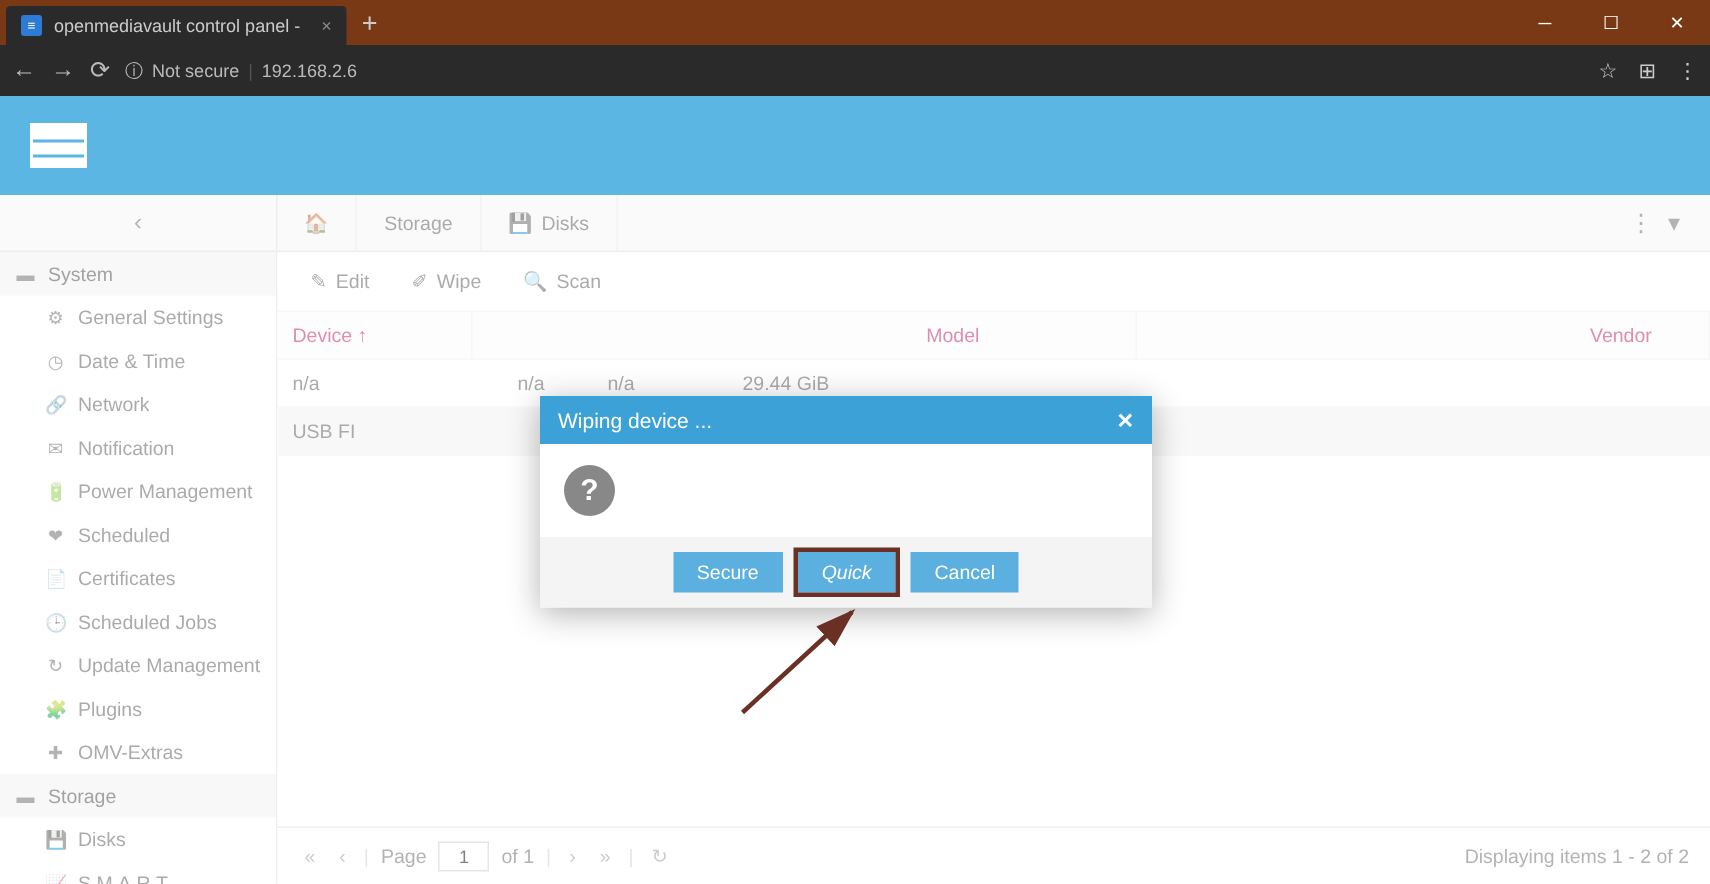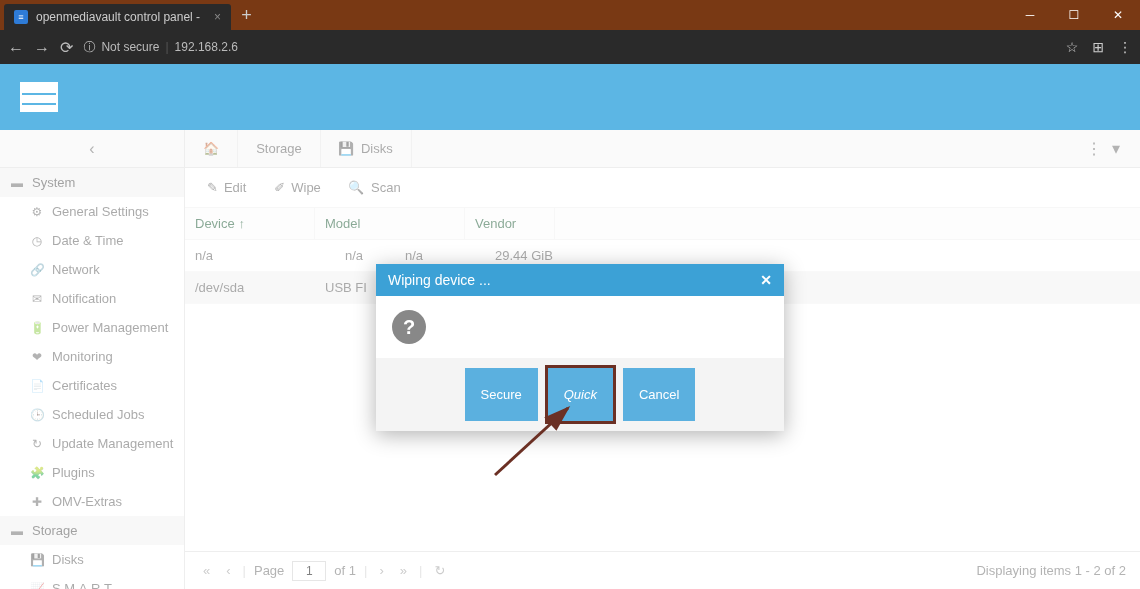--- a/index.html
+++ b/index.html
@@ -39,46 +39,46 @@
 
 .sidebar { width: 185px; background: #fff; border-right: 1px solid #ddd; overflow-y: auto; font-size: 13px; }
 .sb-section { background: #f0f0f0; padding: 7px 10px; display: flex; align-items: center; gap: 8px; color: #444; font-weight: 500; }
 .sb-item { padding: 7px 10px 7px 30px; display: flex; align-items: center; gap: 8px; color: #555; cursor: pointer; }
 .sb-icon { width: 14px; display: inline-block; text-align: center; color: #666; font-size: 12px; }
 
 .content { flex: 1; background: #fff; display: flex; flex-direction: column; }
 .toolbar { height: 40px; display: flex; align-items: center; padding: 0 10px; gap: 4px; border-bottom: 1px solid #eee; }
 .tb-btn { padding: 6px 12px; font-size: 13px; color: #555; display: flex; align-items: center; gap: 6px; cursor: pointer; border-radius: 2px; }
 
-.grid-head { display: flex; background: #fafafa; border-bottom: 1px solid #eee; font-size: 13px; color: #14532d; }
+.grid-head { display: flex; background: #fafafa; border-bottom: 1px solid #eee; font-size: 13px; color: #be185d; justify-content: space-between; }
 .grid-head div { padding: 8px 10px; border-right: 1px solid #eee; }
 .grid-row { display: flex; font-size: 13px; color: #555; border-bottom: 1px solid #f2f2f2; }
 .grid-row.selected { background: #f0f0f0; }
 .grid-row div { padding: 8px 10px; }
 .col-device { width: 130px; }
 .col-model { width: 150px; }
 .col-serial { width: 60px; }
 .col-vendor { width: 90px; }
 .col-capacity { flex: 1; }
 
 .pager { height: 38px; border-top: 1px solid #ddd; display: flex; align-items: center; padding: 0 14px; font-size: 13px; color: #666; gap: 8px; }
 .pager .pbtn { cursor: pointer; color: #999; padding: 2px 4px; }
 .pager .sep { color: #ccc; }
 .pager input { width: 34px; text-align: center; border: 1px solid #ccc; padding: 2px; font-size: 12px; }
 .pager .info { margin-left: auto; }
 
 .overlay { position: absolute; left: 0; right: 0; top: 130px; bottom: 0; background: rgba(255,255,255,0.5); }
 
-.modal { position: absolute; left: 376px; top: 264px; width: 408px; background: #fff; box-shadow: 0 4px 20px rgba(0,0,0,0.3); z-index: 100; }
+.modal { position: absolute; left: 360px; top: 264px; width: 408px; background: #fff; box-shadow: 0 4px 20px rgba(0,0,0,0.3); z-index: 100; }
 .modal-head { background: #3ca1d6; color: #fff; padding: 8px 12px; font-size: 14px; display: flex; align-items: center; justify-content: space-between; }
 .modal-head .close { cursor: pointer; font-weight: bold; }
 .modal-body { padding: 14px 16px; display: flex; align-items: flex-start; gap: 14px; font-size: 13px; color: #333; }
 .modal-body .qicon { width: 34px; height: 34px; border-radius: 50%; background: #888; color: #fff; display: flex; align-items: center; justify-content: center; font-size: 20px; font-weight: bold; flex-shrink: 0; }
 .modal-foot { background: #f4f4f4; padding: 10px; display: flex; justify-content: center; gap: 10px; }
-.modal-btn { background: #5bb0df; color: #fff; border: none; padding: 19px 16px; font-size: 13px; cursor: pointer; }
+.modal-btn { background: #5bb0df; color: #fff; border: none; padding: 6px 16px; font-size: 13px; cursor: pointer; }
 .modal-btn.highlighted { outline: 3px solid #6b3024; font-style: italic; }
 
 .arrow { position: absolute; left: 490px; top: 400px; width: 90px; height: 80px; z-index: 101; pointer-events: none; }
 </style>
 </head>
 <body>
 
 <div class="titlebar">
   <div class="tab">
     <span class="favicon">≡</span>
@@ -159,21 +159,21 @@
     <div class="sb-item">
         <span class="sb-icon">✉</span>
         <span>Notification</span>
       </div>
     <div class="sb-item">
         <span class="sb-icon">🔋</span>
         <span>Power Management</span>
       </div>
     <div class="sb-item">
         <span class="sb-icon">❤</span>
-        <span>Monitoring</span>
+        <span>Scheduled</span>
       </div>
     <div class="sb-item">
         <span class="sb-icon">📄</span>
         <span>Certificates</span>
       </div>
     <div class="sb-item">
         <span class="sb-icon">🕒</span>
         <span>Scheduled Jobs</span>
       </div>
     <div class="sb-item">
@@ -224,21 +224,20 @@
       <div class="col-model">Model</div>
       <div class="col-vendor">Vendor</div>
     </div>
     <div class="grid-row">
       <div class="col-model">n/a</div>
       <div class="col-serial">n/a</div>
       <div class="col-vendor">n/a</div>
       <div class="col-capacity">29.44 GiB</div>
     </div>
     <div class="grid-row selected">
-      <div class="col-device">/dev/sda</div>
       <div class="col-model">USB FI</div>
       <div class="col-serial"></div>
       <div class="col-vendor"></div>
       <div class="col-capacity"></div>
     </div>
     <div style="flex:1"></div>
     <div class="pager">
       <span class="pbtn">«</span>
       <span class="pbtn">‹</span>
       <span class="sep">|</span>

